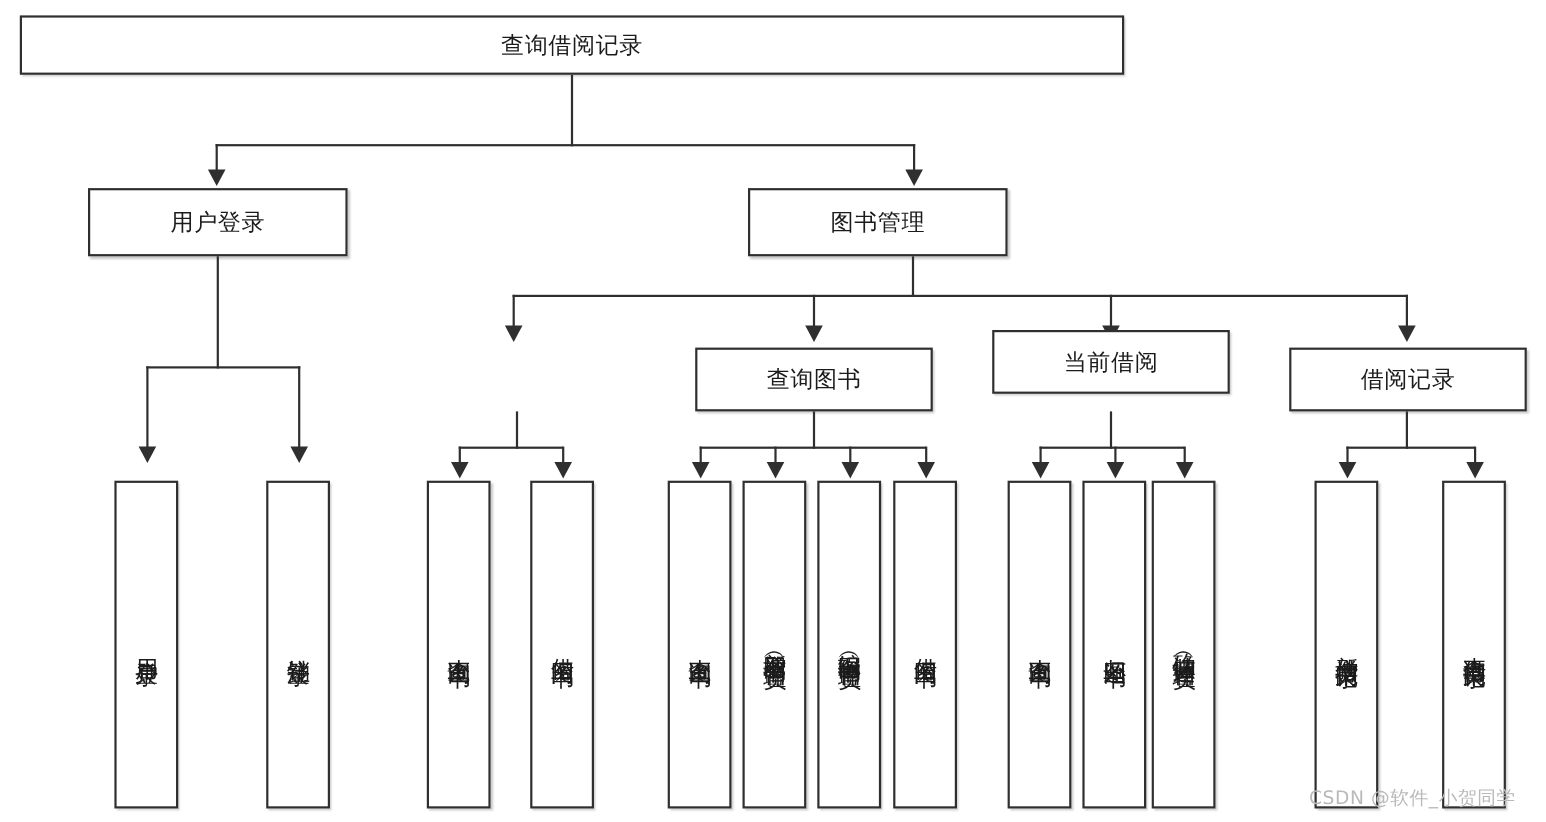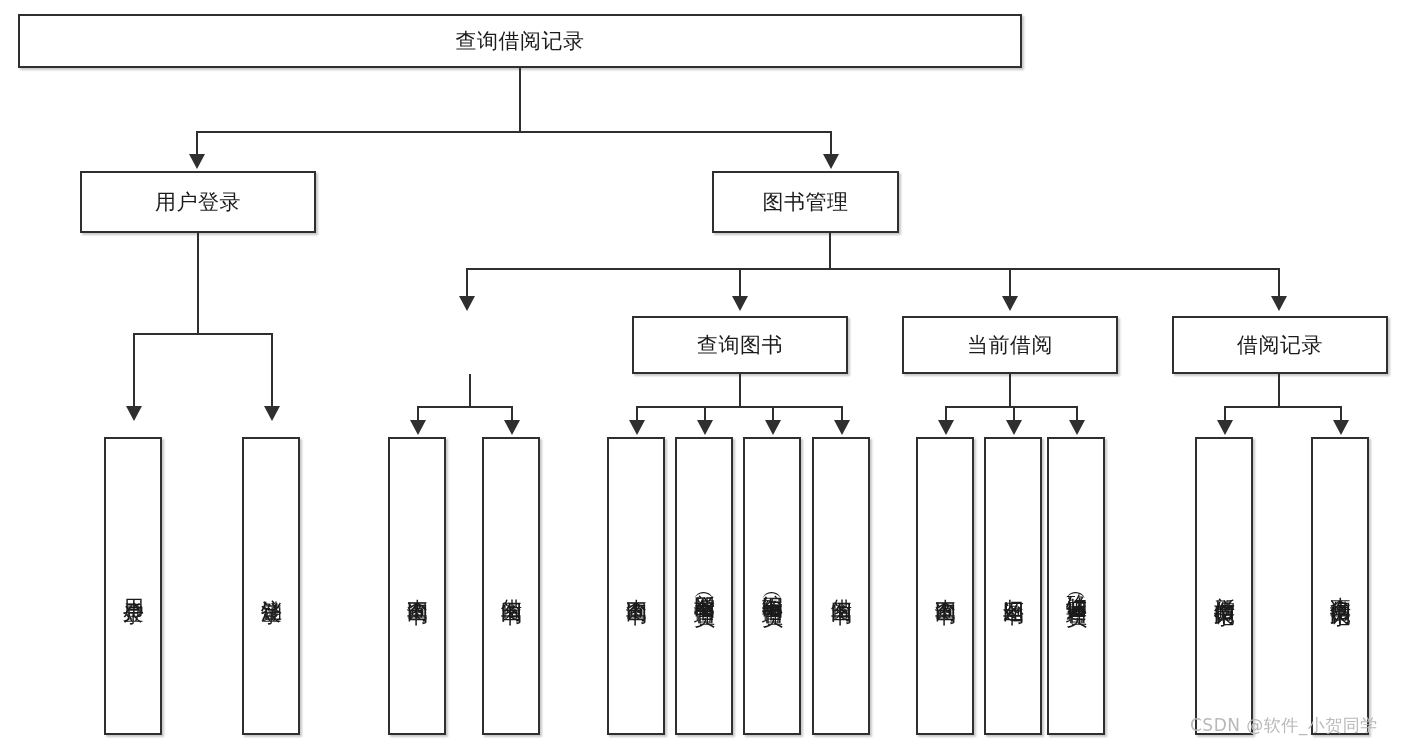--- a/index.html
+++ b/index.html
@@ -79,21 +79,21 @@
 
   <div class="ln hln" style="left:196px;top:131px;width:636px;"></div>
   <div class="ln vln" style="left:196px;top:131px;height:27px;"></div>
   <div class="arrow" style="left:189px;top:154px;"></div>
   <div class="ln vln" style="left:830px;top:131px;height:27px;"></div>
   <div class="arrow" style="left:823px;top:154px;"></div>
 
   <div class="node h" style="left:80px;top:171px;width:236px;height:62px;">
     <span>用户登录</span>
   </div>
-  <div class="node h" style="left:712px;top:171px;width:187px;height:62px;">
+  <div class="node h" style="left:680px;top:171px;width:236px;height:62px;">
     <span>图书管理</span>
   </div>
 
   <div class="ln vln" style="left:197px;top:233px;height:102px;"></div>
   <div class="ln hln" style="left:133px;top:333px;width:140px;"></div>
   <div class="ln vln" style="left:133px;top:333px;height:75px;"></div>
   <div class="arrow" style="left:126px;top:406px;"></div>
   <div class="ln vln" style="left:271px;top:333px;height:75px;"></div>
   <div class="arrow" style="left:264px;top:406px;"></div>
 
@@ -104,21 +104,21 @@
   <div class="ln vln" style="left:739px;top:268px;height:30px;"></div>
   <div class="arrow" style="left:732px;top:296px;"></div>
   <div class="ln vln" style="left:1009px;top:268px;height:30px;"></div>
   <div class="arrow" style="left:1002px;top:296px;"></div>
   <div class="ln vln" style="left:1278px;top:268px;height:30px;"></div>
   <div class="arrow" style="left:1271px;top:296px;"></div>
 
   <div class="node h" style="left:632px;top:316px;width:216px;height:58px;">
     <span>查询图书</span>
   </div>
-  <div class="node h" style="left:902px;top:316px;width:216px;height:58px;">
+  <div class="node h" style="left:902px;top:300px;width:216px;height:58px;">
     <span>当前借阅</span>
   </div>
   <div class="node h" style="left:1172px;top:316px;width:216px;height:58px;">
     <span>借阅记录</span>
   </div>
 
   <div class="ln vln" style="left:469px;top:374px;height:34px;"></div>
   <div class="ln hln" style="left:417px;top:406px;width:95px;"></div>
   <div class="ln vln" style="left:417px;top:406px;height:16px;"></div>
   <div class="arrow" style="left:410px;top:420px;"></div>

